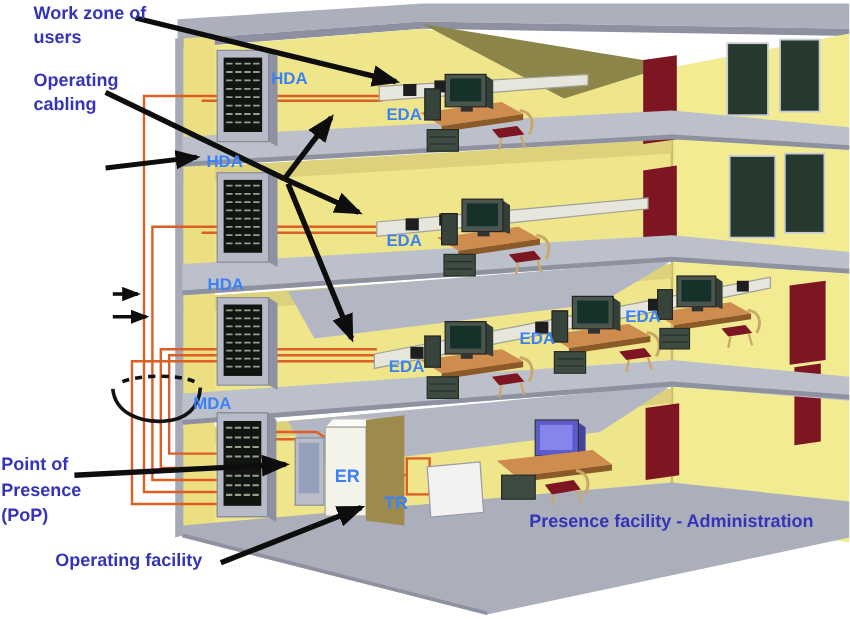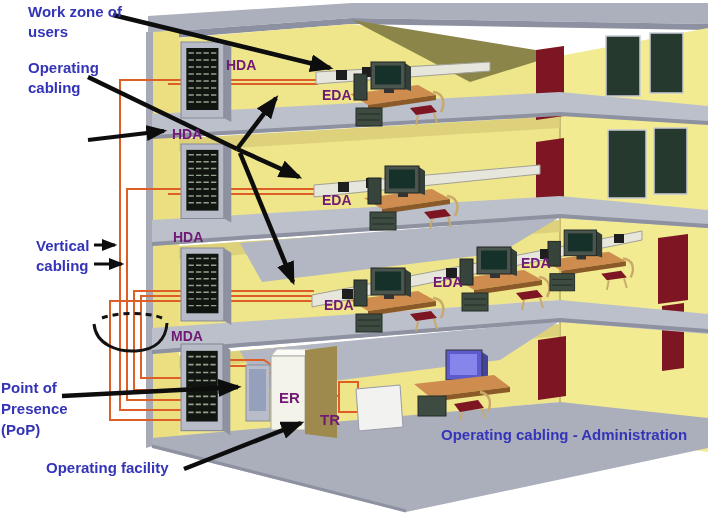--- a/index.html
+++ b/index.html
@@ -1,21 +1,21 @@
 <!DOCTYPE html>
 <html><head>
 <meta charset="utf-8">
 <style>
   html,body{margin:0;padding:0;background:#fff;}
   .stage{position:relative;width:708px;height:516px;background:#ffffff;overflow:hidden;
          font-family:Liberation Sans, sans-serif;}
   .stage svg{position:absolute;left:0;top:0;}
   .lbl{position:absolute;font-weight:bold;line-height:20px;}
   .lbl-blue{color:#3434B8;font-size:15px;}
-  .lbl-red{color:#701a75;font-size:14px;line-height:15px;}
+  .lbl-red{color:#3b82f6;font-size:14px;line-height:15px;}
   .lbl-red.big{font-size:15px;}
   .nowrap{white-space:nowrap;}
   .backbone{font-size:16px;letter-spacing:.5px;}
 </style>
 </head>
 <body>
 
 <div class="stage">
 
 <svg width="708" height="516" viewBox="0 0 708 516">
@@ -196,29 +196,28 @@
     <path d="M88,140 L164,131" stroke-width="4" marker-end="url(#ah)"></path>
     <path d="M94,245 L115,245" stroke-width="3" marker-end="url(#ah)"></path>
     <path d="M94,264 L122,264" stroke-width="3" marker-end="url(#ah)"></path>
     <path d="M62,396 L238,387" stroke-width="4.5" marker-end="url(#ah)"></path>
     <path d="M184,469 L301,423" stroke-width="4.5" marker-end="url(#ah)"></path>
   </g>
 </svg>
 
 <div class="lbl lbl-blue" style="left:28px;top:2px;width:100px">Work zone of users</div>
 <div class="lbl lbl-blue" style="left:28px;top:58px;width:100px">Operating cabling</div>
-<div class="lbl lbl-blue" style="left:36px;top:236px;width:80px">Vertical cabling</div>
 <div class="lbl lbl-blue" style="left:1px;top:377px;width:90px;line-height:21px">Point of Presence (PoP)</div>
 <div class="lbl lbl-blue nowrap" style="left:46px;top:458px">Operating facility</div>
-<div class="lbl lbl-blue nowrap" style="left:441px;top:425px">Operating cabling - Administration</div>
+<div class="lbl lbl-blue nowrap" style="left:441px;top:425px">Presence facility - Administration</div>
 
 <div class="lbl lbl-red nowrap" style="left:226px;top:58px">HDA</div>
 <div class="lbl lbl-red nowrap" style="left:172px;top:127px">HDA</div>
 <div class="lbl lbl-red nowrap" style="left:173px;top:230px">HDA</div>
-<div class="lbl lbl-red nowrap" style="left:171px;top:329px">MDA</div>
+<div class="lbl lbl-red nowrap" style="left:161px;top:329px">MDA</div>
 <div class="lbl lbl-red nowrap" style="left:322px;top:88px">EDA</div>
 <div class="lbl lbl-red nowrap" style="left:322px;top:193px">EDA</div>
 <div class="lbl lbl-red nowrap" style="left:324px;top:298px">EDA</div>
 <div class="lbl lbl-red nowrap" style="left:433px;top:275px">EDA</div>
 <div class="lbl lbl-red nowrap" style="left:521px;top:256px">EDA</div>
 <div class="lbl lbl-red big nowrap" style="left:279px;top:390px">ER</div>
 <div class="lbl lbl-red big nowrap" style="left:320px;top:412px">TR</div>
 
 </div>
 

